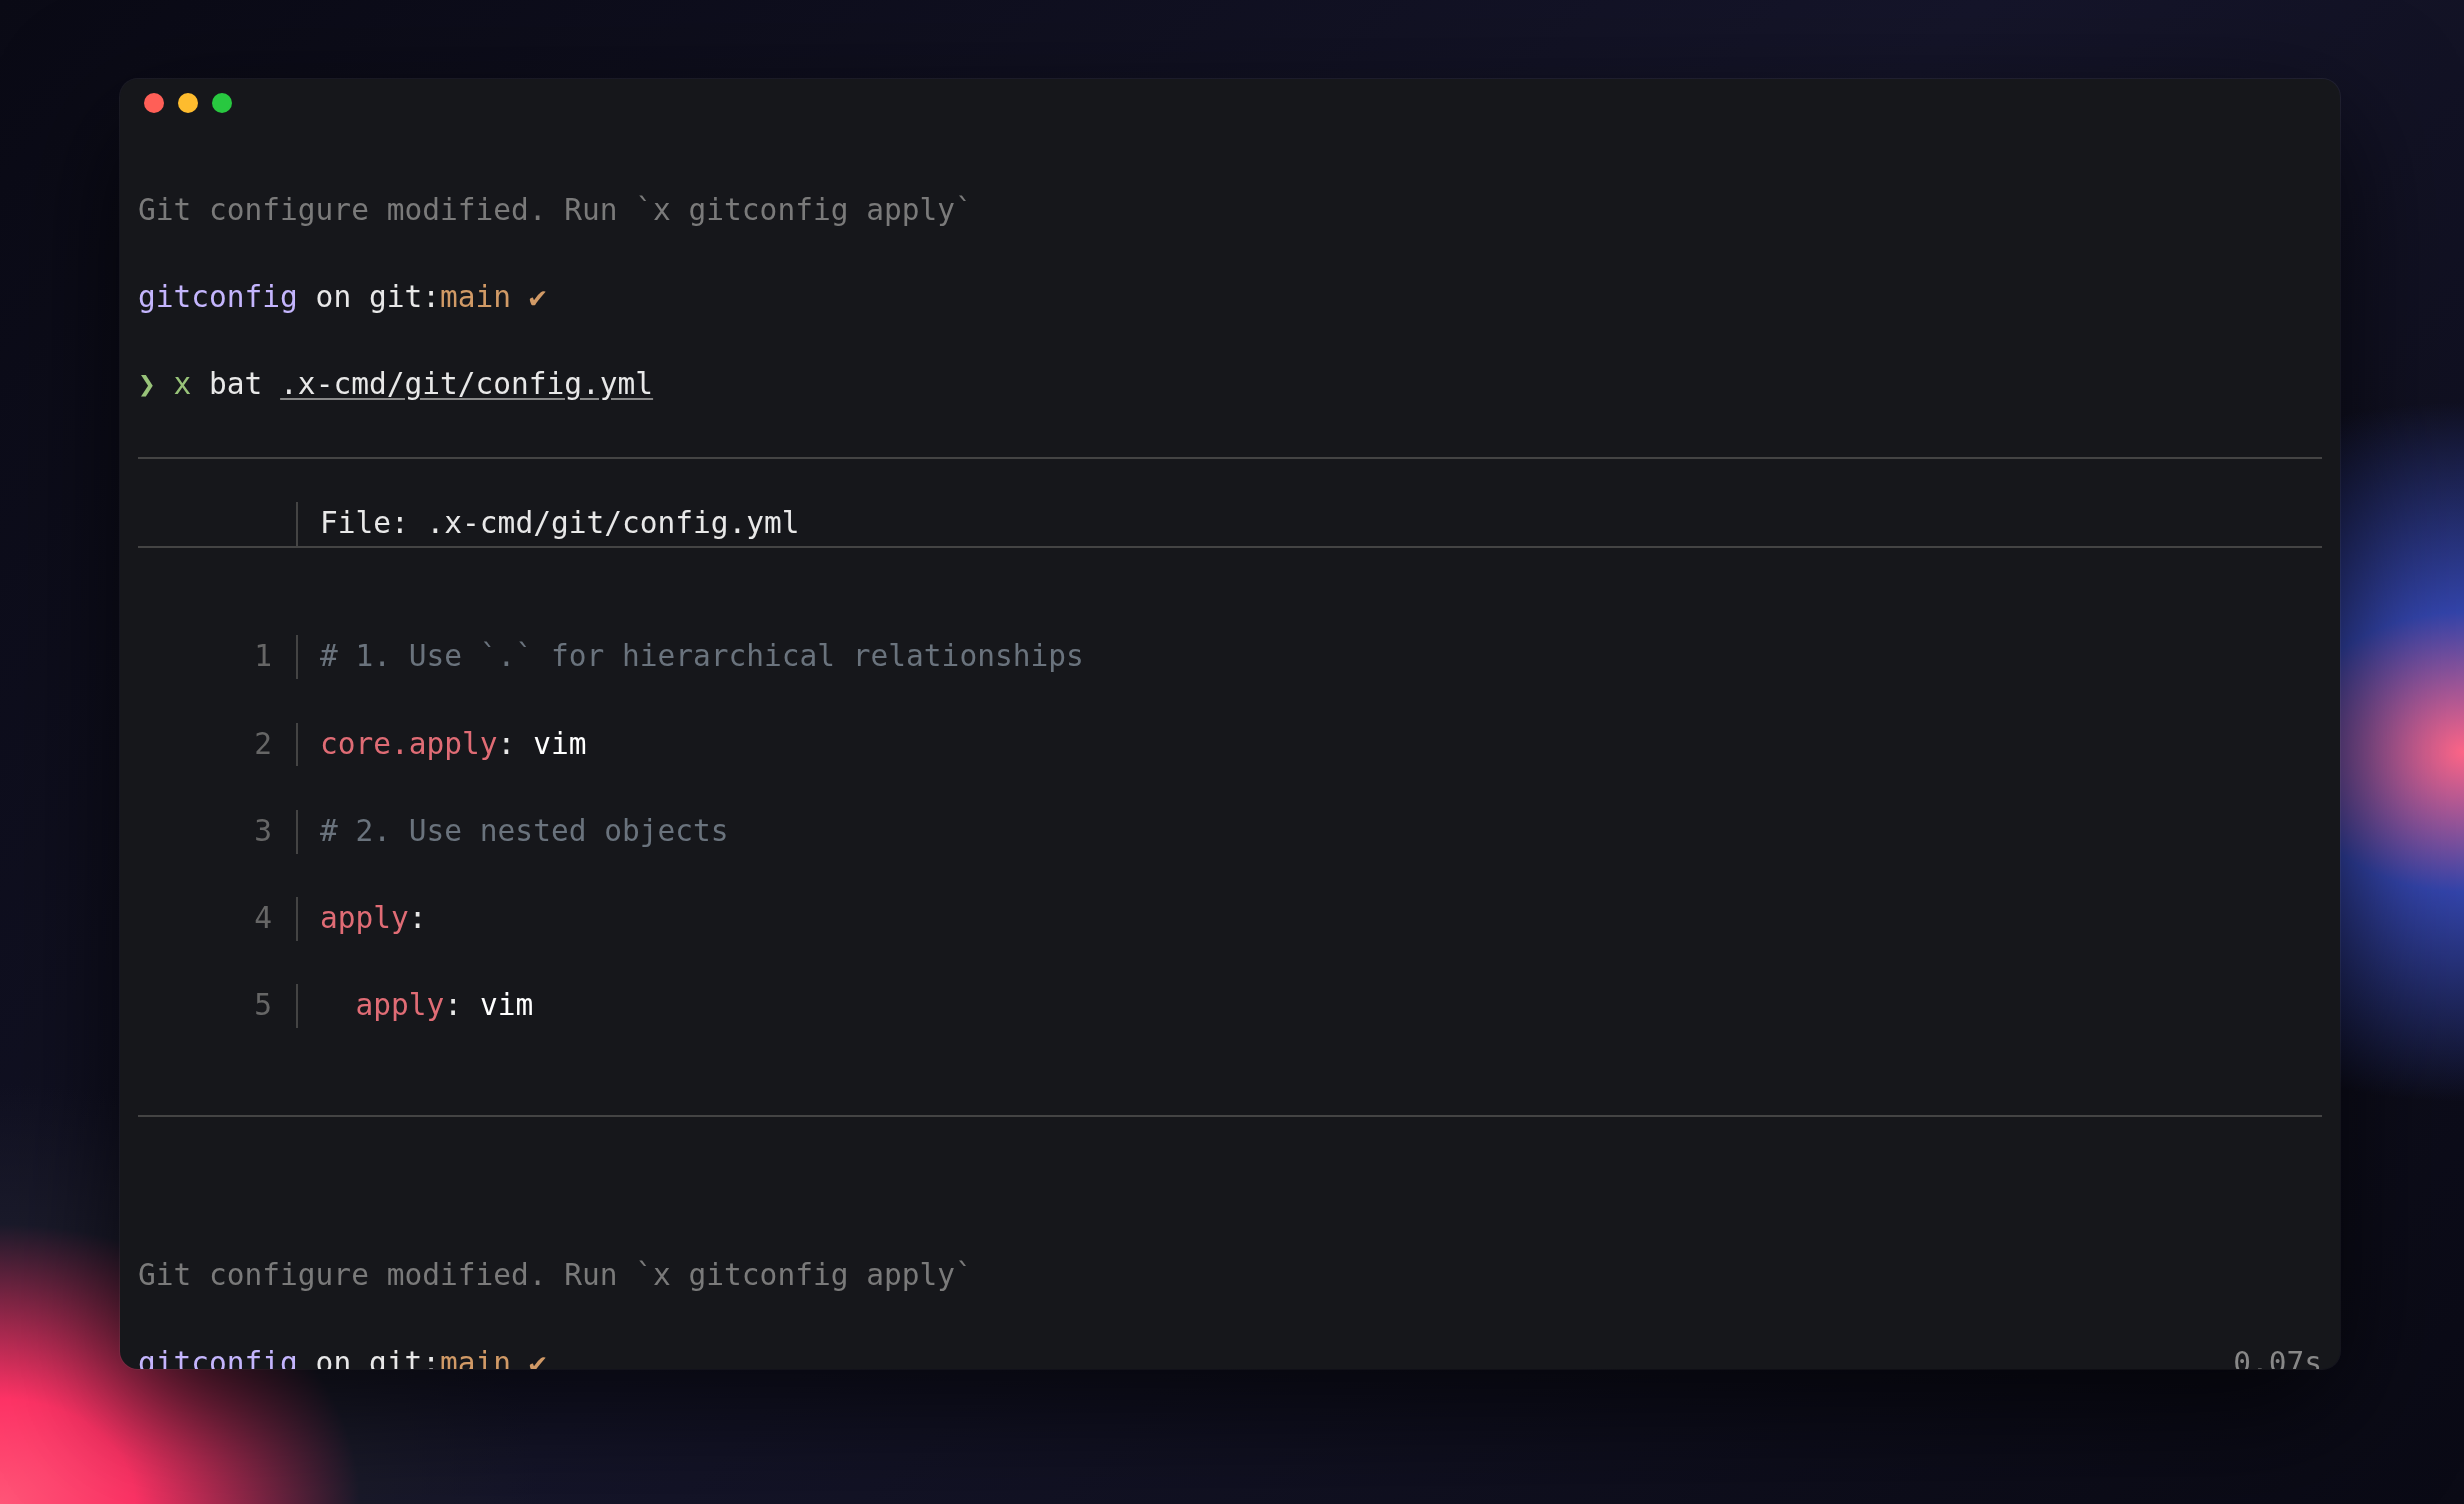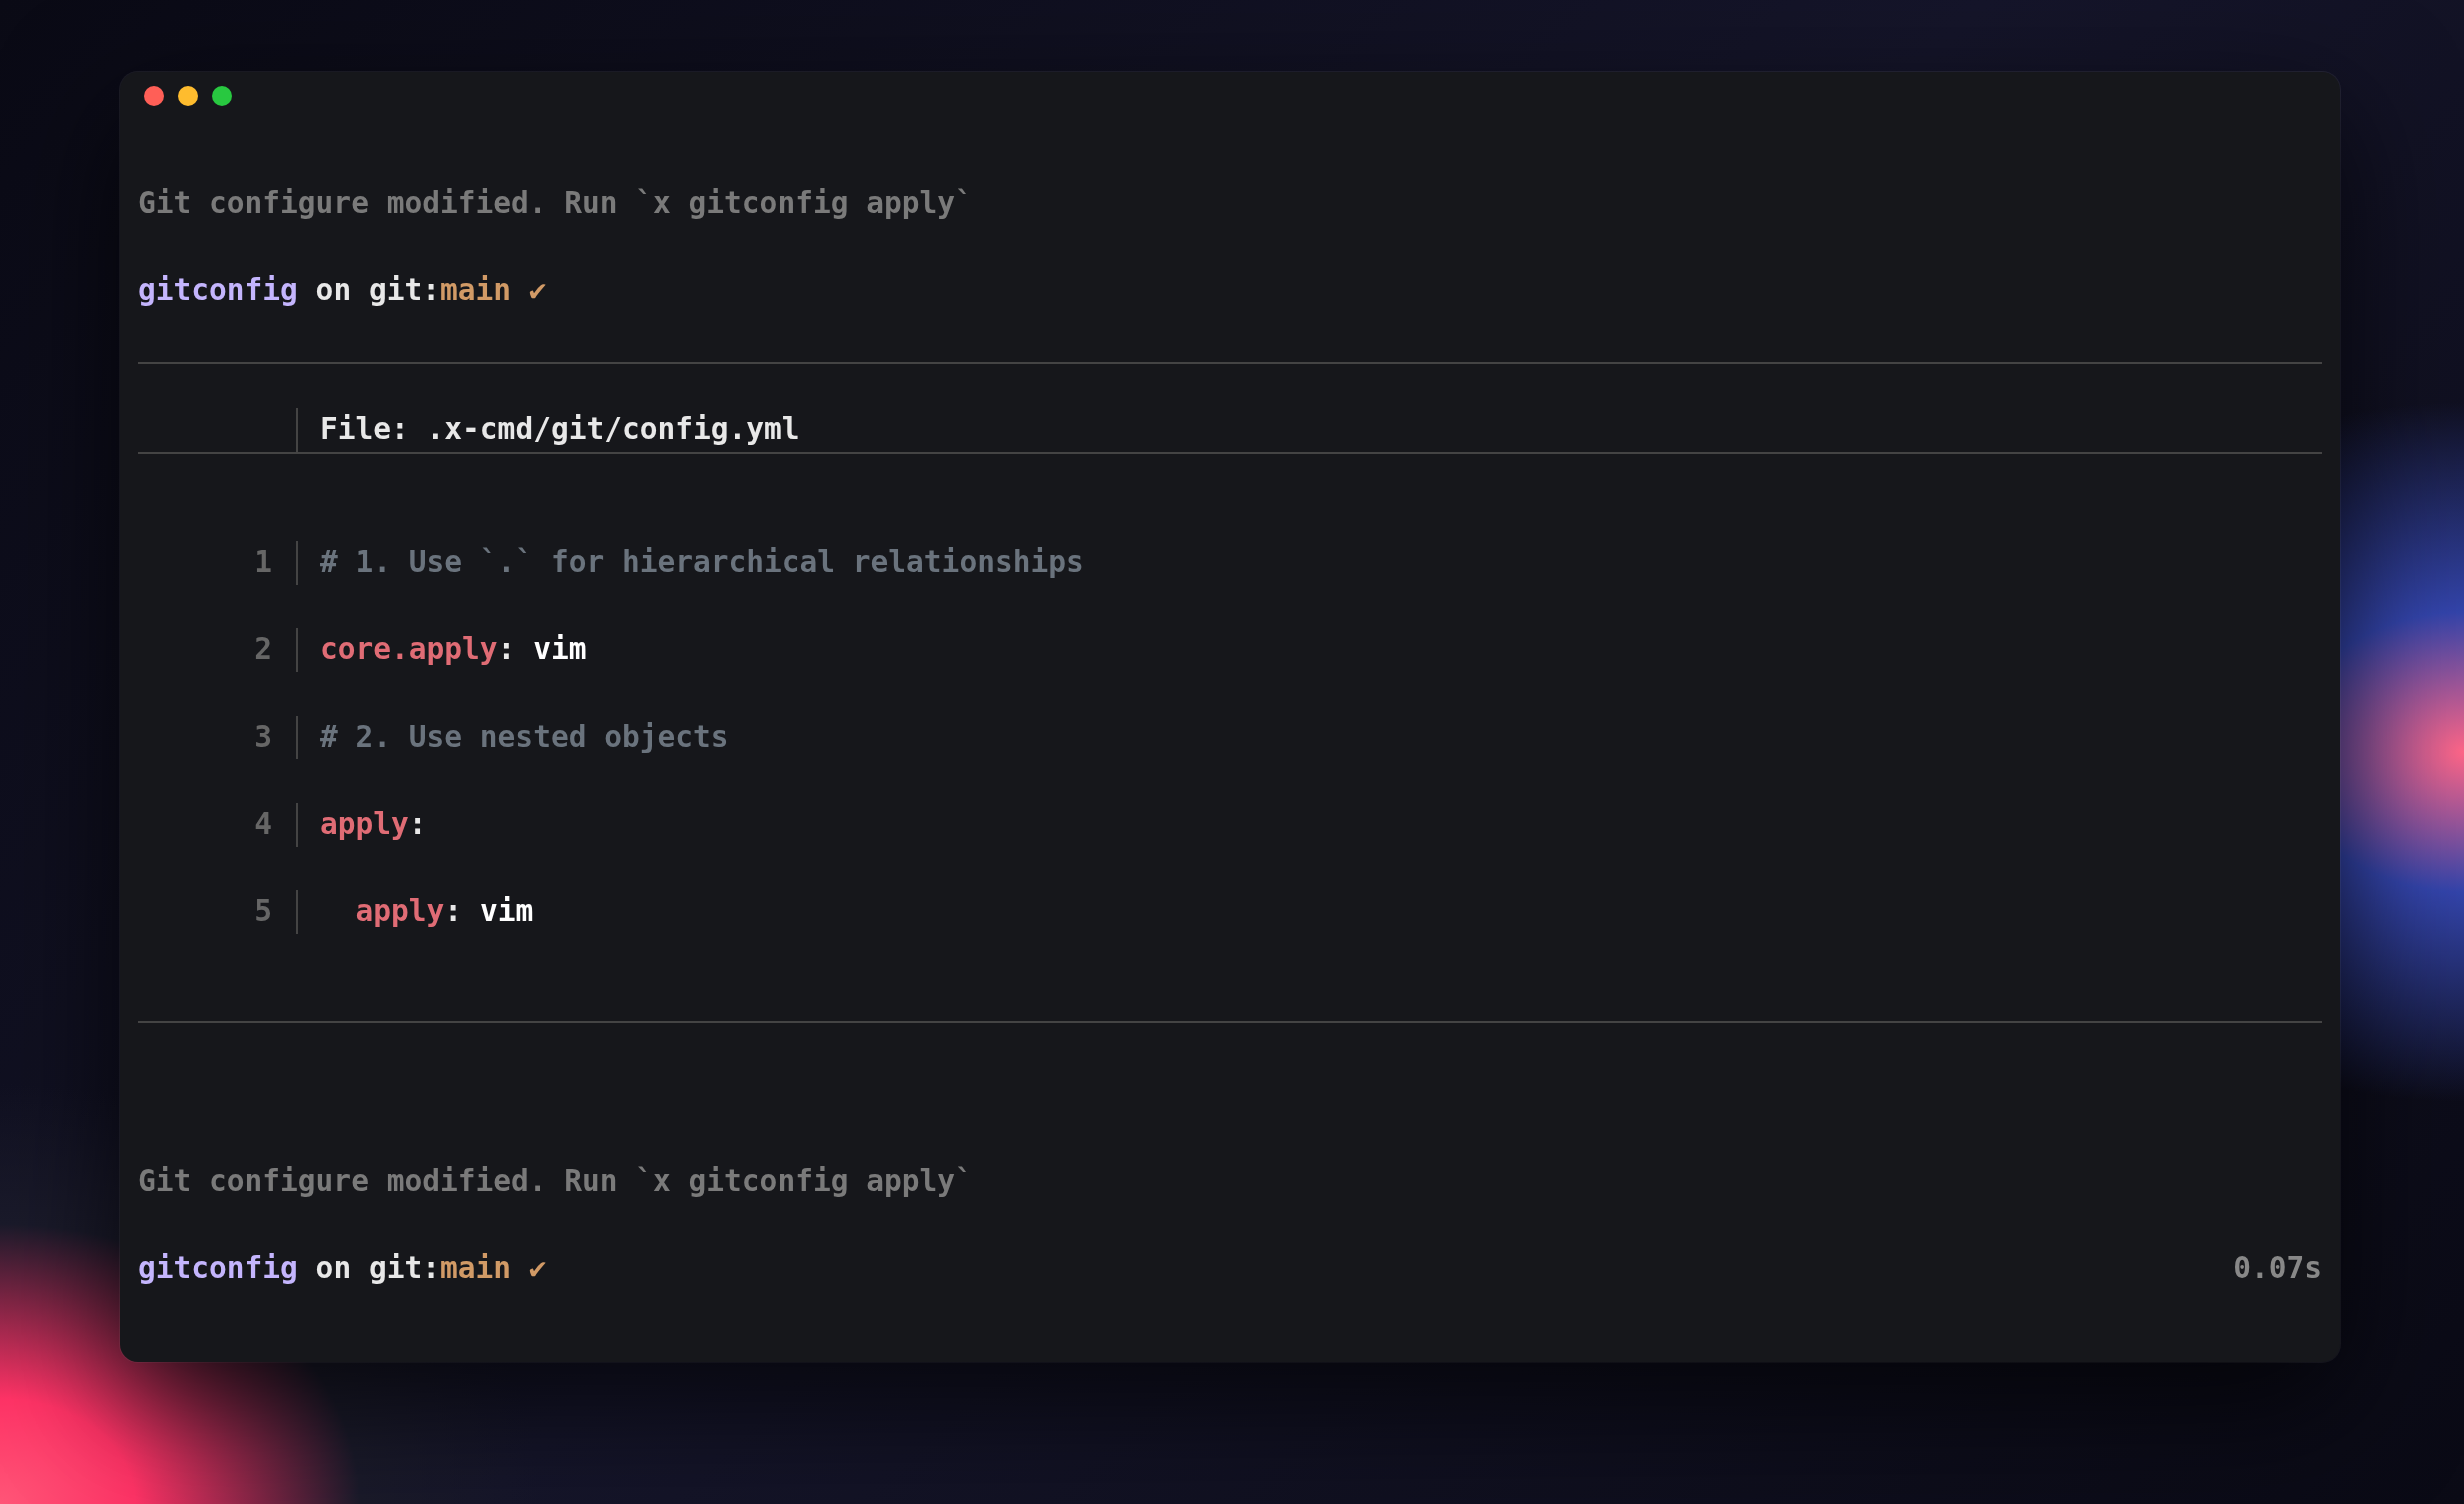--- a/index.html
+++ b/index.html
@@ -15,28 +15,27 @@
     position: absolute;
     inset: 0;
     background:
       radial-gradient(ellipse 900px 700px at 0% 100%, #ff5577 0%, #ff3366 15%, #1a1a2a 40%, transparent 60%),
       radial-gradient(ellipse 900px 700px at 100% 50%, #ff6688 0%, #3344aa 20%, transparent 50%),
       linear-gradient(135deg, #0a0a15 0%, #15152a 50%, #0a0a15 100%);
   }
   .terminal-window {
     position: absolute;
     left: 120px;
-    top: 72px;
+    top: 79px;
     width: 2220px;
     height: 1290px;
     background: #16171b;
     border-radius: 18px;
     box-shadow: 0 40px 120px rgba(0,0,0,0.7), 0 0 0 1px rgba(255,255,255,0.08);
     overflow: hidden;
-    font-weight: bold;
   }
   .titlebar {
     height: 48px;
     display: flex;
     align-items: center;
     padding-left: 24px;
     gap: 14px;
   }
   .tl-dot { width: 20px; height: 20px; border-radius: 50%; }
   .tl-red { background: #ff5f57; }
@@ -93,20 +92,21 @@
 <div class="terminal-window">
   <div class="titlebar">
     <div class="tl-dot tl-red"></div>
     <div class="tl-dot tl-yellow"></div>
     <div class="tl-dot tl-green"></div>
   </div>
 
   <div class="term-body">
 <span class="line"><span class="dim">Git configure modified. Run `x gitconfig apply`</span></span>
 <span class="line"><span class="teal">gitconfig</span><span class="white"> on </span><span class="white">git:</span><span class="orange">main</span><span class="check"> ✔</span></span>
+<span class="line"><span class="green">❯</span> <span class="green">x</span><span class="white"> bat </span><span class="white underline">.x-cmd/git/config.yml</span></span>
 <div class="bat-frame">
 <div class="bat-header bat-row">
 <div class="bat-gutter"> </div>
 <div class="bat-content"><span class="white">File: </span><span class="white">.x-cmd/git/config.yml</span></div>
 </div>
 <div class="bat-body">
 <div class="bat-row"><div class="bat-gutter">1</div><div class="bat-content"><span class="comment"># 1. Use `.` for hierarchical relationships</span></div></div>
 <div class="bat-row"><div class="bat-gutter">2</div><div class="bat-content"><span class="key">core.apply</span><span class="white">: </span><span class="val">vim</span></div></div>
 <div class="bat-row"><div class="bat-gutter">3</div><div class="bat-content"><span class="comment"># 2. Use nested objects</span></div></div>
 <div class="bat-row"><div class="bat-gutter">4</div><div class="bat-content"><span class="key">apply</span><span class="white">:</span></div></div>

